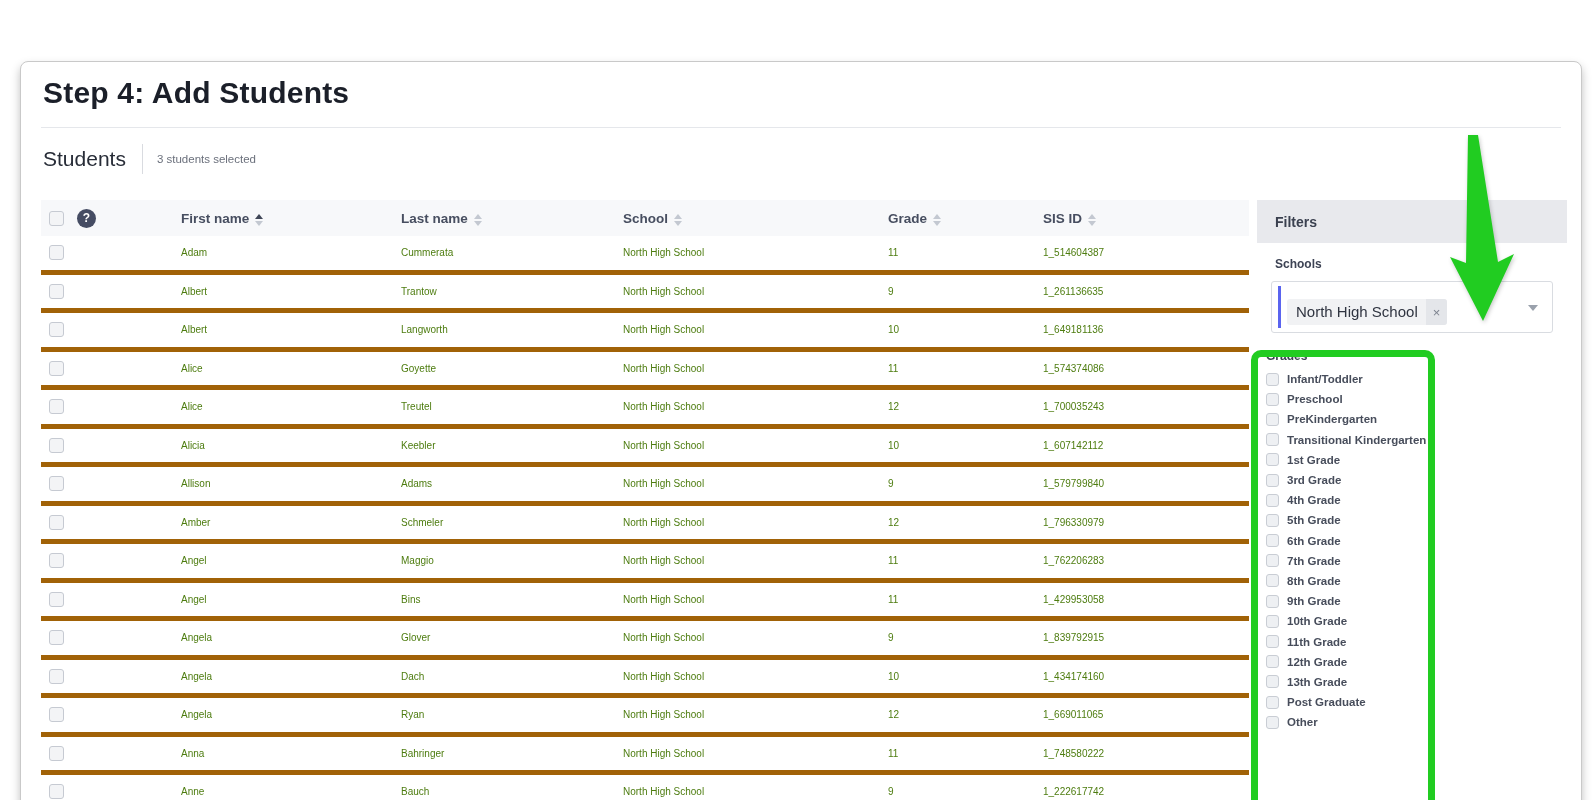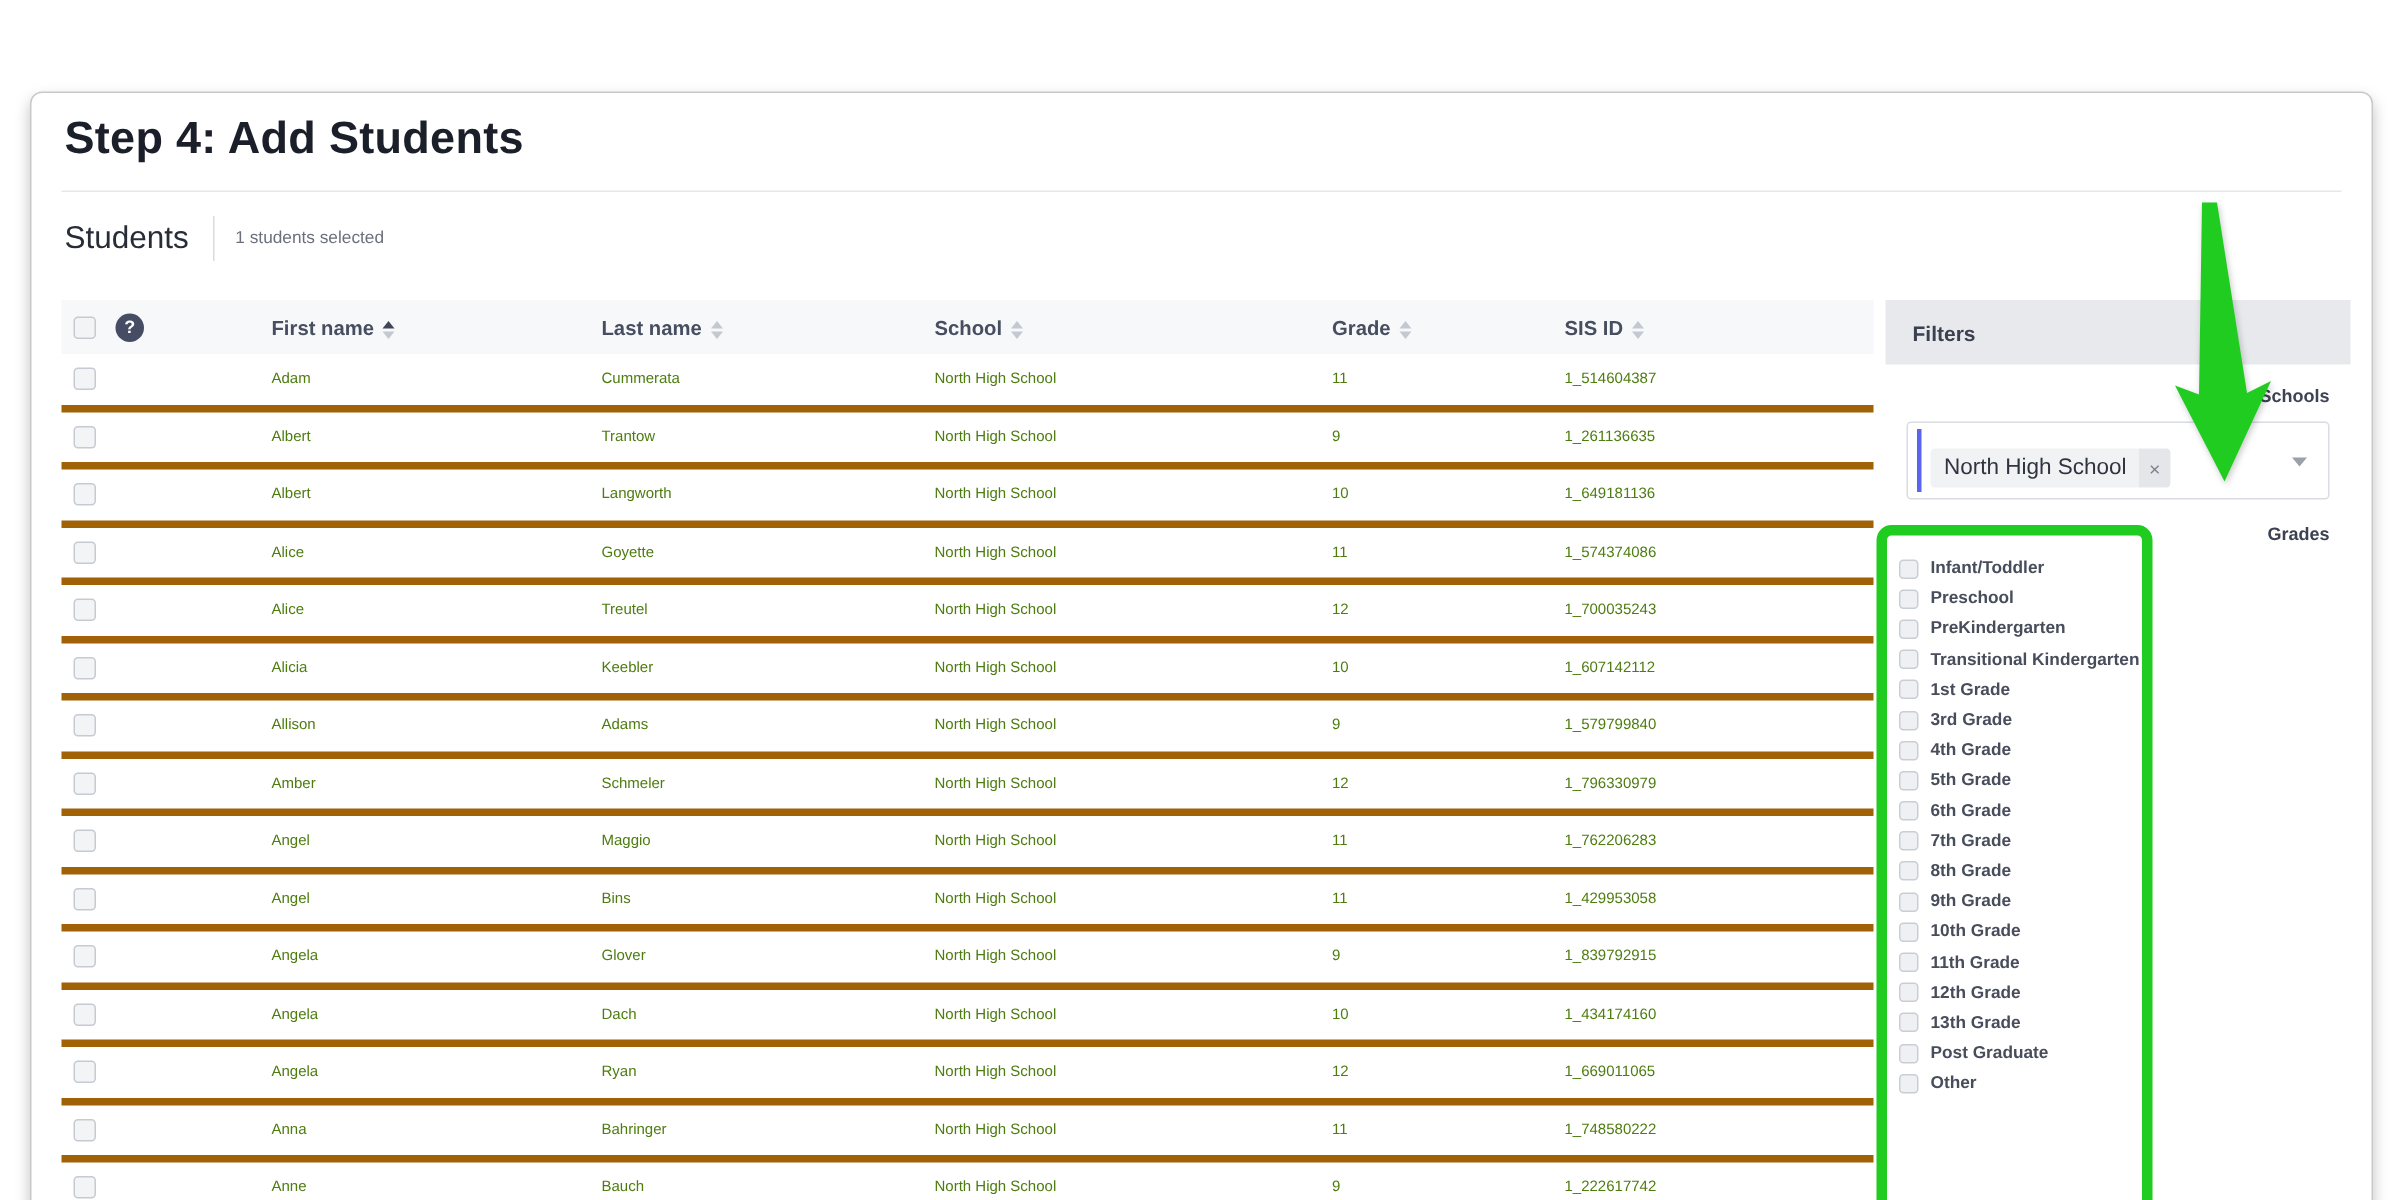--- a/index.html
+++ b/index.html
@@ -36,21 +36,21 @@
     font-size:12px; font-weight:bold; display:flex; align-items:center; justify-content:center; cursor:pointer; }
 
   .col-head { display:flex; align-items:flex-end; cursor:pointer; }
   .sort { display:inline-flex; flex-direction:column; gap:2px; margin-left:6px; }
   .sort i { display:block; width:0; height:0; border-left:4px solid transparent; border-right:4px solid transparent; }
   .arr-up   { border-bottom:5px solid #c3c8d1; }
   .arr-down { border-top:5px solid #c3c8d1; }
   .col-head.sorted .arr-up { border-bottom-color:#3f4657; }
 
   
-  .filters { width:310px; margin-left:8px; flex:none;text-align:right; }
+  .filters { width:310px; margin-left:8px; flex:none; }
   .panel-header { background:#e8e9ed; height:43px; display:flex; align-items:center; padding-left:18px;
     font-size:14px; font-weight:bold; color:#3a404f; }
   .panel-body { padding:14px 14px 0 14px; }
   .field-label { font-size:12px; font-weight:bold; color:#3d4354; margin-left:4px; }
   .select-box { position:relative; margin-top:10px; height:52px; background:#fff;
     border:1px solid #d9dce1; border-radius:3px; display:flex; align-items:flex-end; padding:0 0 7px 6px; cursor:text; }
   .caret-line { position:absolute; left:6px; top:4px; bottom:4px; width:3px; background:#5a64ef; }
   .tag { display:inline-flex; align-items:stretch; margin-left:9px; font-size:15px; color:#2f3440;
     background:#f1f2f4; border-radius:3px; overflow:hidden; }
   .tag-label { padding:4px 8px 5px 9px; }
@@ -77,21 +77,21 @@
 
 <div class="stage">
   <div class="card">
 
     <h1 class="page-title">Step 4: Add Students</h1>
     <hr class="title-divider">
 
     <div class="students-bar">
       <span class="students-title">Students</span>
       <span class="vdiv"></span>
-      <span class="selected-count">1 students selected</span>
+      <span class="selected-count">3 students selected</span>
     </div>
 
     <div class="content">
 
       <div class="table-wrap">
         <div class="grid-row thead">
           <span class="cb"></span>
           <span>
             <span class="help-icon">?</span>
           </span>

